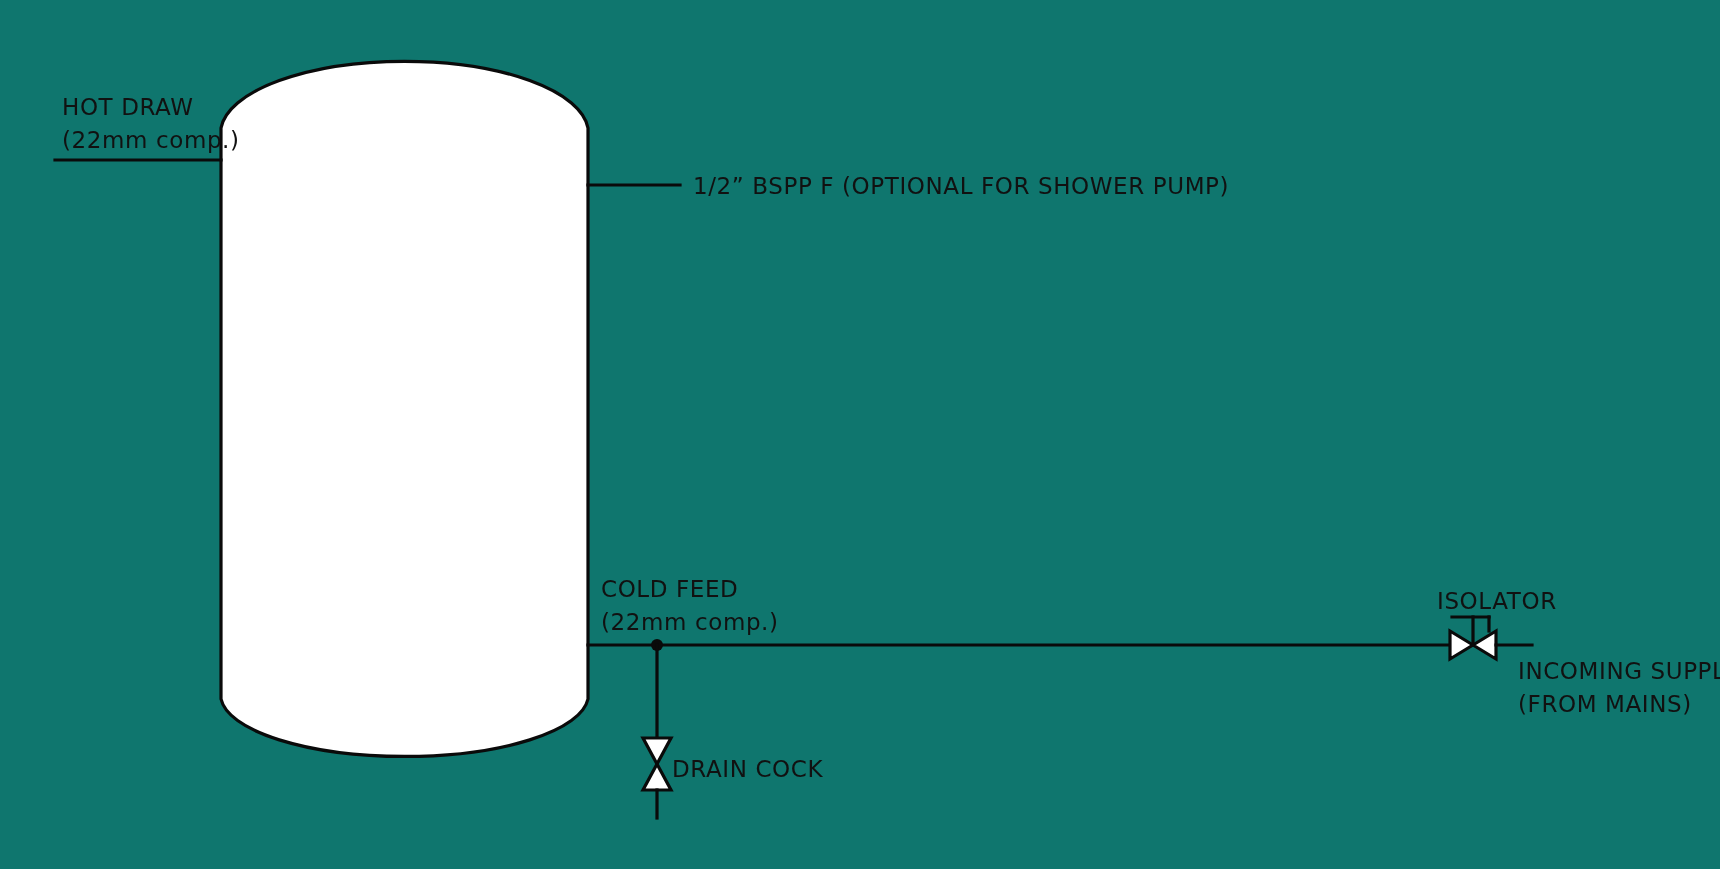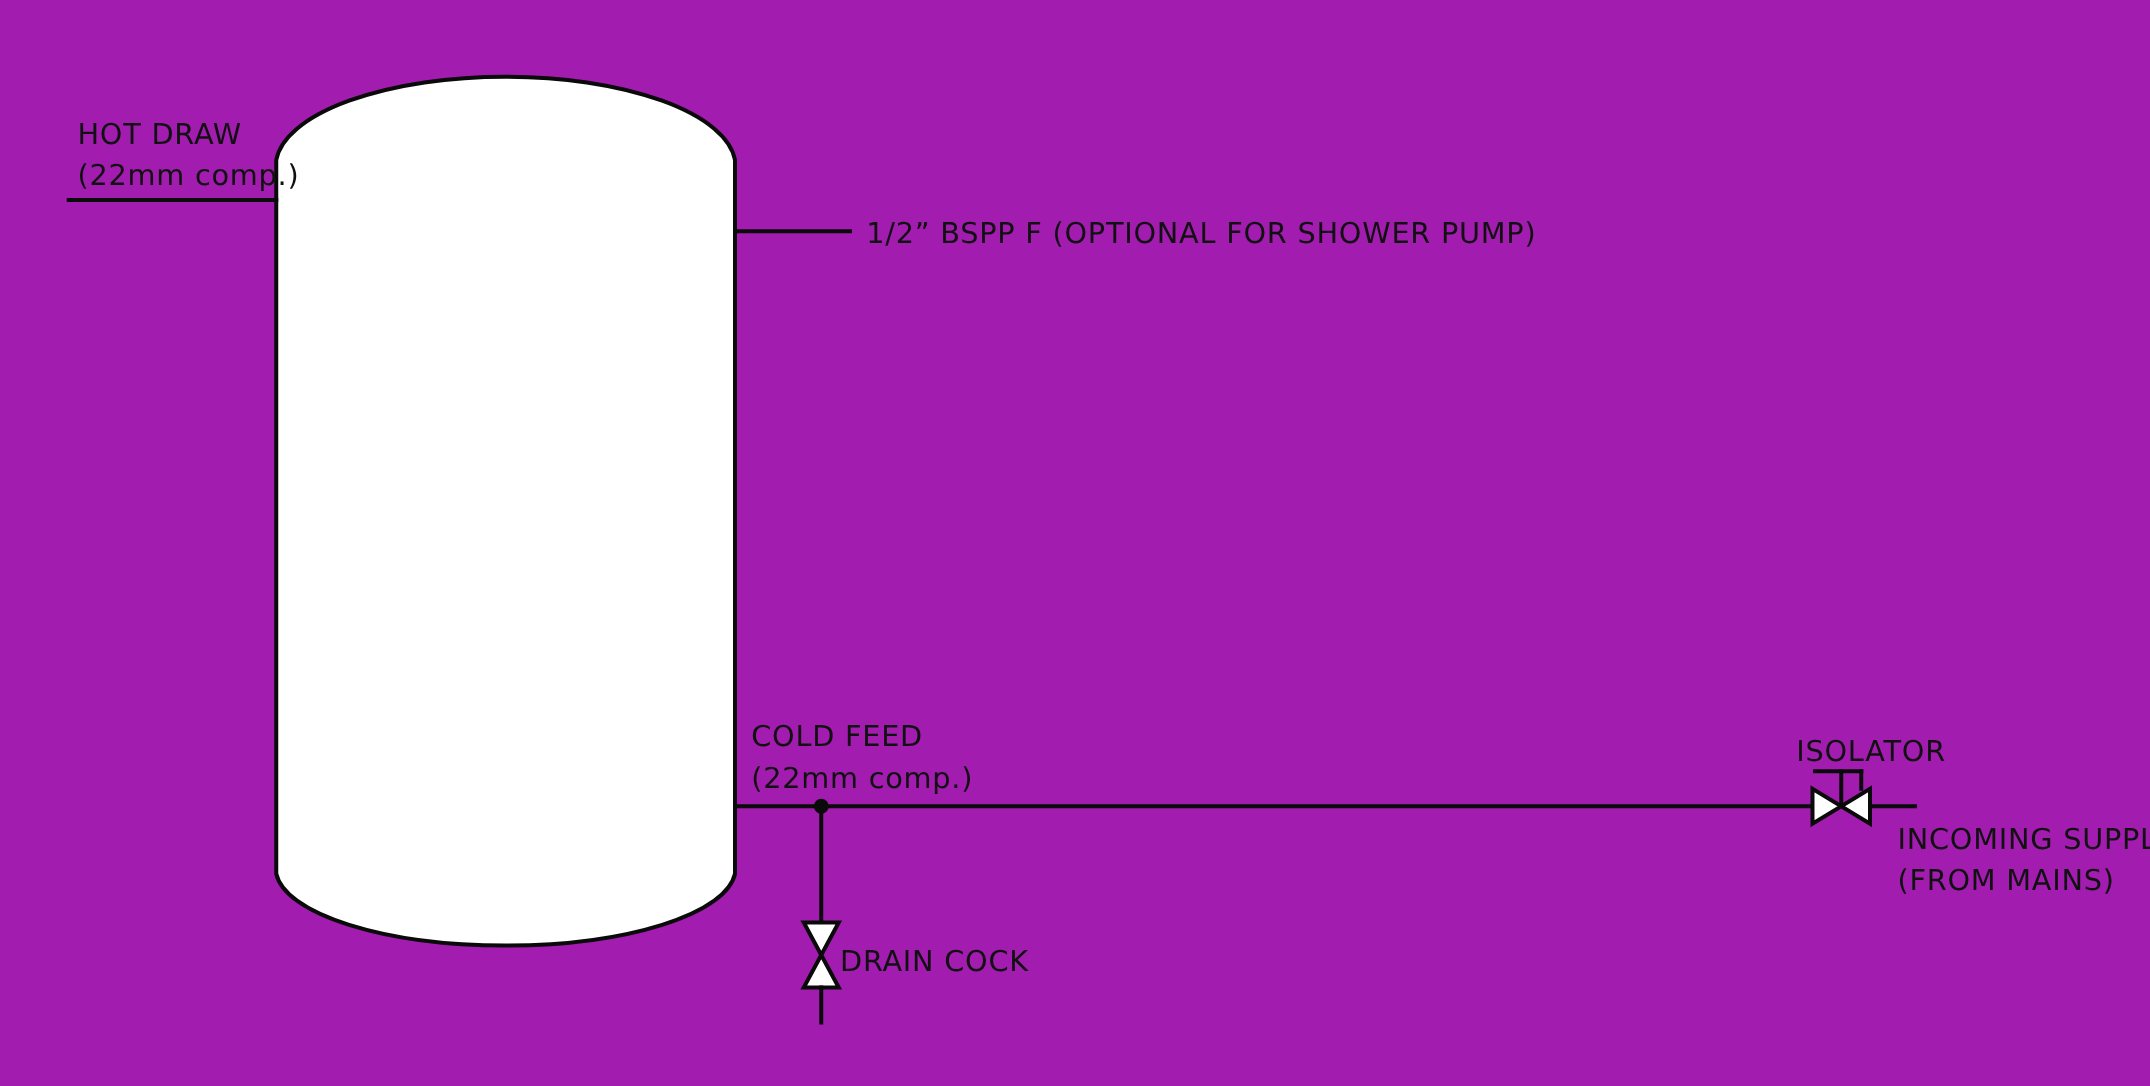--- a/index.html
+++ b/index.html
@@ -4,21 +4,21 @@
 <style>
   html, body {
     margin: 0;
     padding: 0;
     background: #ffffff;
   }
   #diagram-root {
     position: relative;
     width: 1720px;
     height: 869px;
-    background: #a21caf;
+    background: #0f766e;
     font-family: "DejaVu Sans", sans-serif;
     overflow: hidden;
   }
   #schematic-svg {
     position: absolute;
     top: 0;
     left: 0;
     width: 1720px;
     height: 869px;
   }

